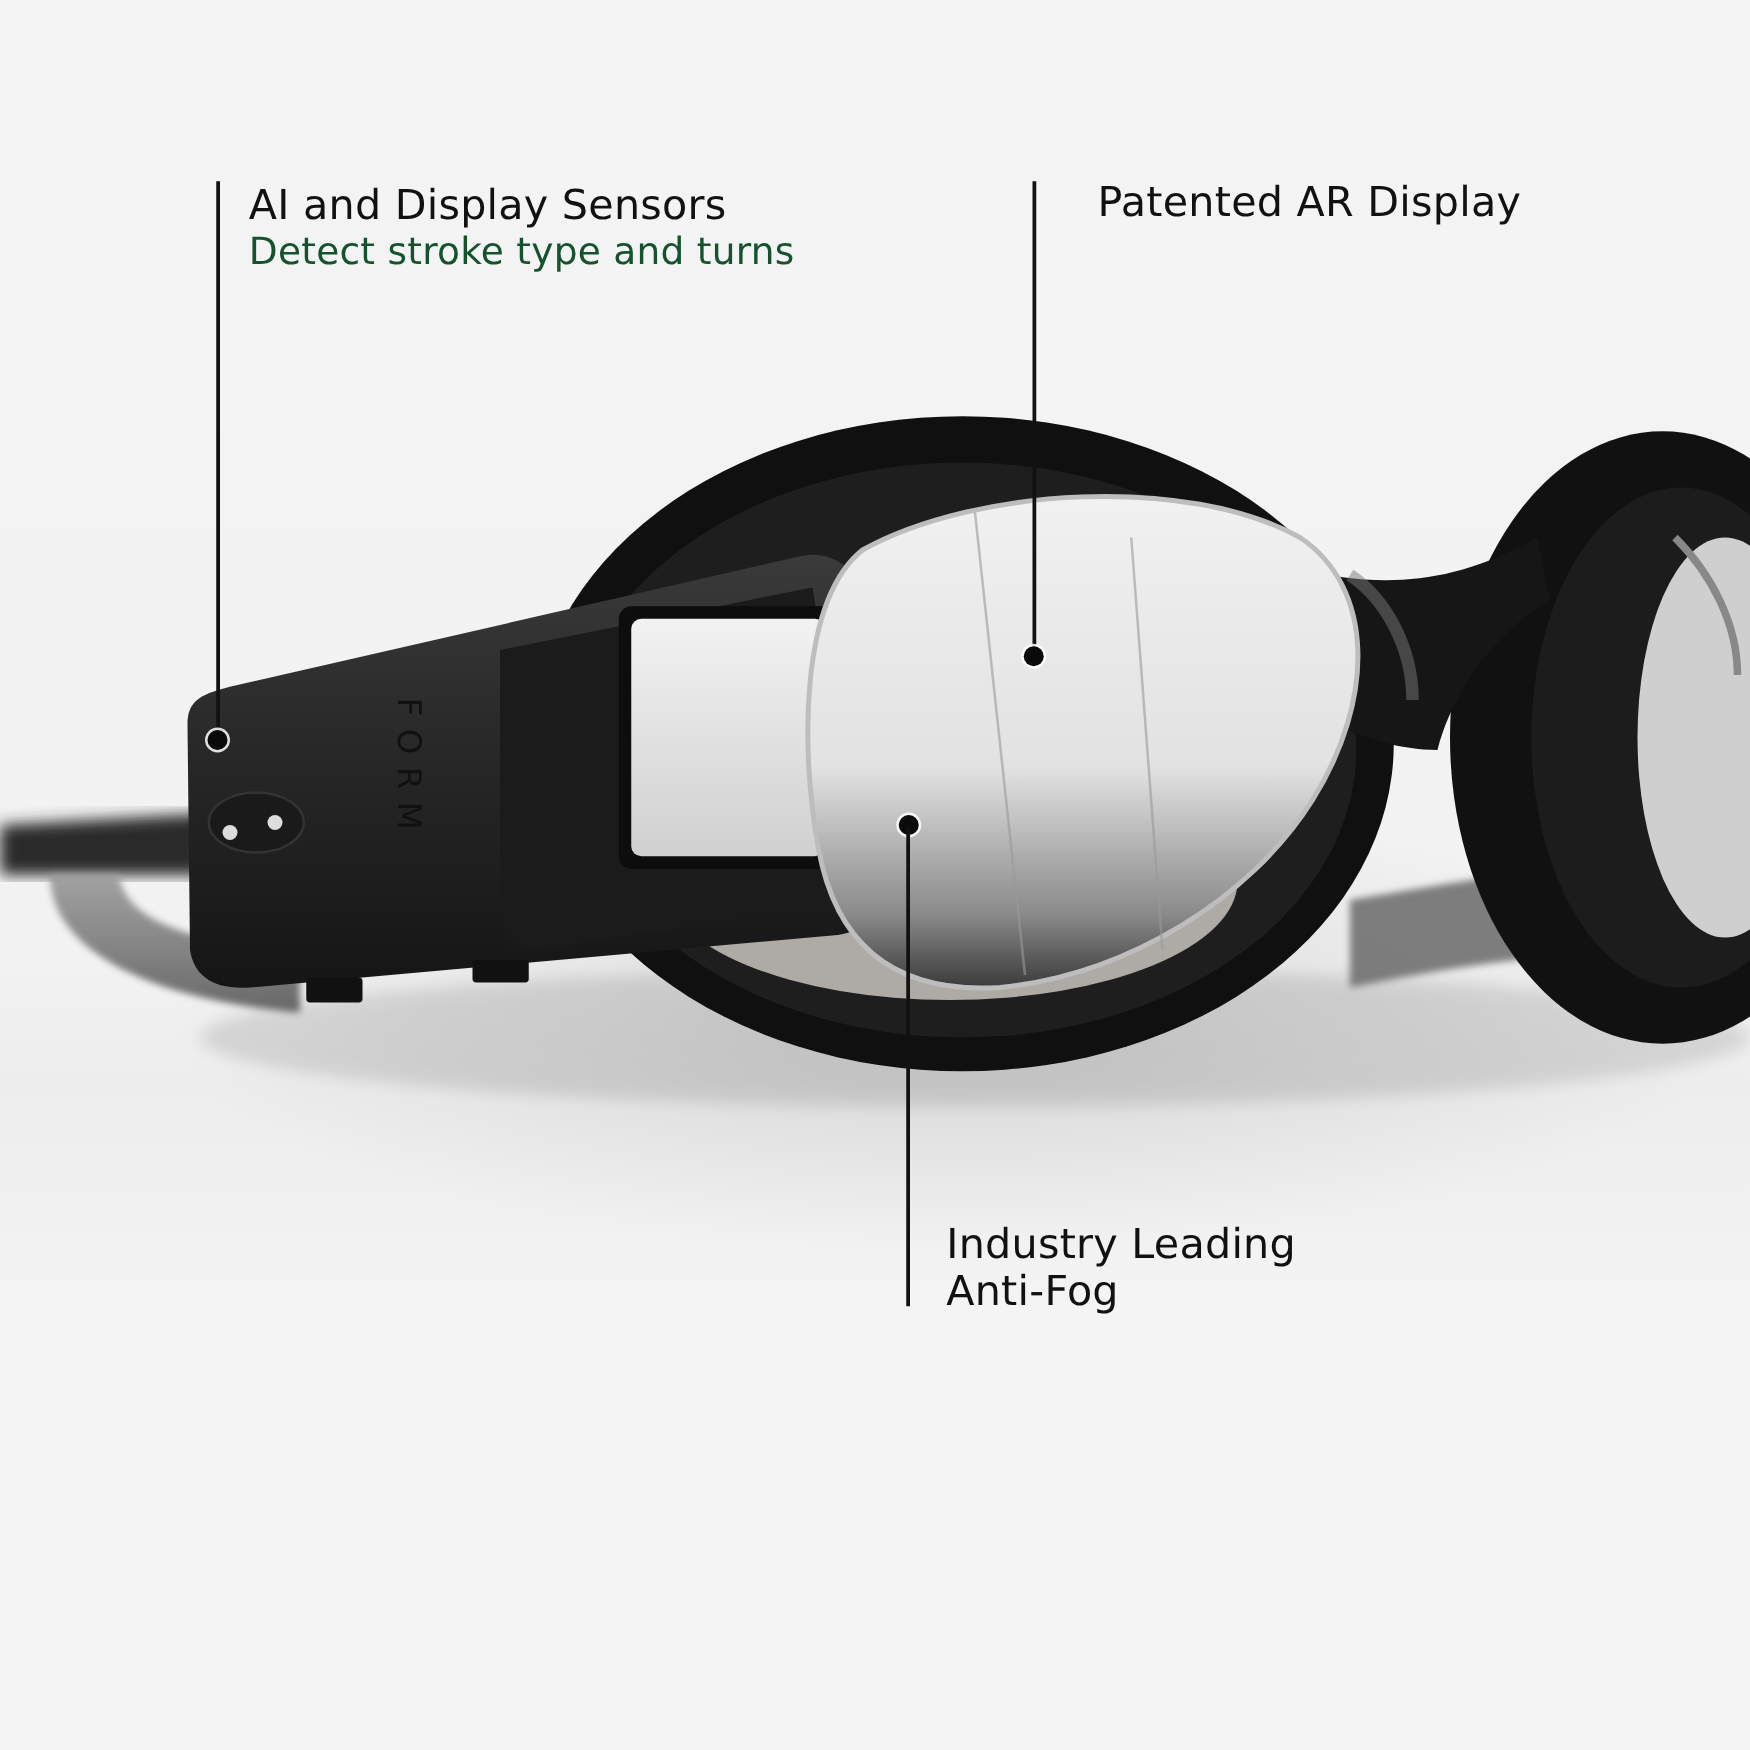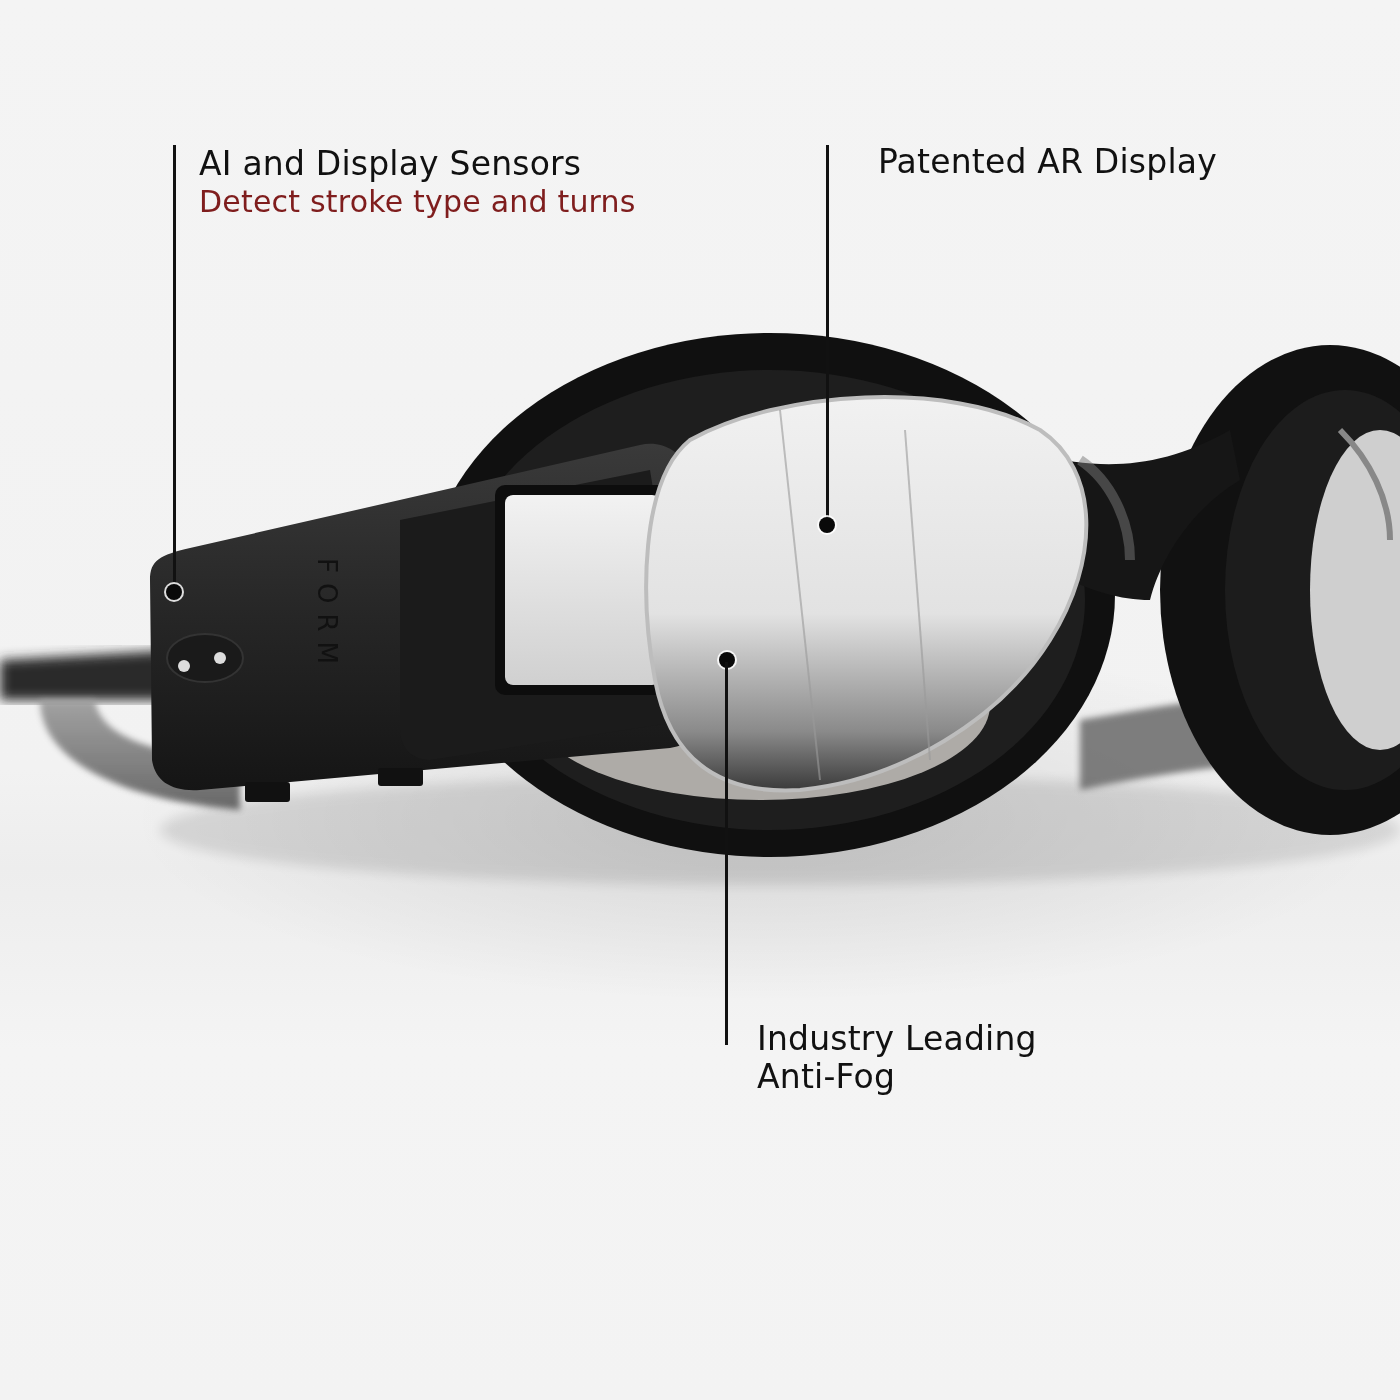--- a/index.html
+++ b/index.html
@@ -16,21 +16,21 @@
       linear-gradient(180deg, #f4f4f4 0%, #f2f2f2 55%, #ededed 62%, #f4f4f4 75%, #f3f3f3 100%);
   }
   .product { position: absolute; inset: 0; }
   .product svg { position: absolute; left: 0; top: 0; }
 
   .callout { position: absolute; }
   .callout .line { position: absolute; background: #111; width: 3px; }
   .callout .dot { position: absolute; width: 16px; height: 16px; border-radius: 50%; background: #0a0a0a; box-shadow: 0 0 0 2px rgba(255,255,255,0.85); }
   .label { position: absolute; white-space: nowrap; }
   .label .title { font-size: 33px; color: #111; letter-spacing: 0.2px; line-height: 38px; }
-  .label .sub { font-size: 30px; color: #7f1d1d; letter-spacing: 0.2px; line-height: 38px; }
+  .label .sub { font-size: 30px; color: #14532d; letter-spacing: 0.2px; line-height: 38px; }
 </style>
 </head>
 <body>
 
 <div class="stage">
   <div class="bg"></div>
 
   <div class="product">
     <svg width="1400" height="1400" viewBox="0 0 1400 1400">
       <defs>
@@ -115,18 +115,18 @@
     <div class="line" style="left:826px; top:145px; height:380px;"></div>
     <div class="dot" style="left:819px; top:517px;"></div>
     <div class="label" style="left:878px; top:143px;">
       <div class="title">Patented AR Display</div>
     </div>
   </div>
 
   <div class="callout">
     <div class="dot" style="left:719px; top:652px;"></div>
     <div class="line" style="left:725px; top:662px; height:383px;"></div>
-    <div class="label" style="left:757px; top:1020px;">
+    <div class="label" style="left:757px; top:976px;">
       <div class="title">Industry Leading</div>
       <div class="title">Anti-Fog</div>
     </div>
   </div>
 </div>
 
 </body></html>

